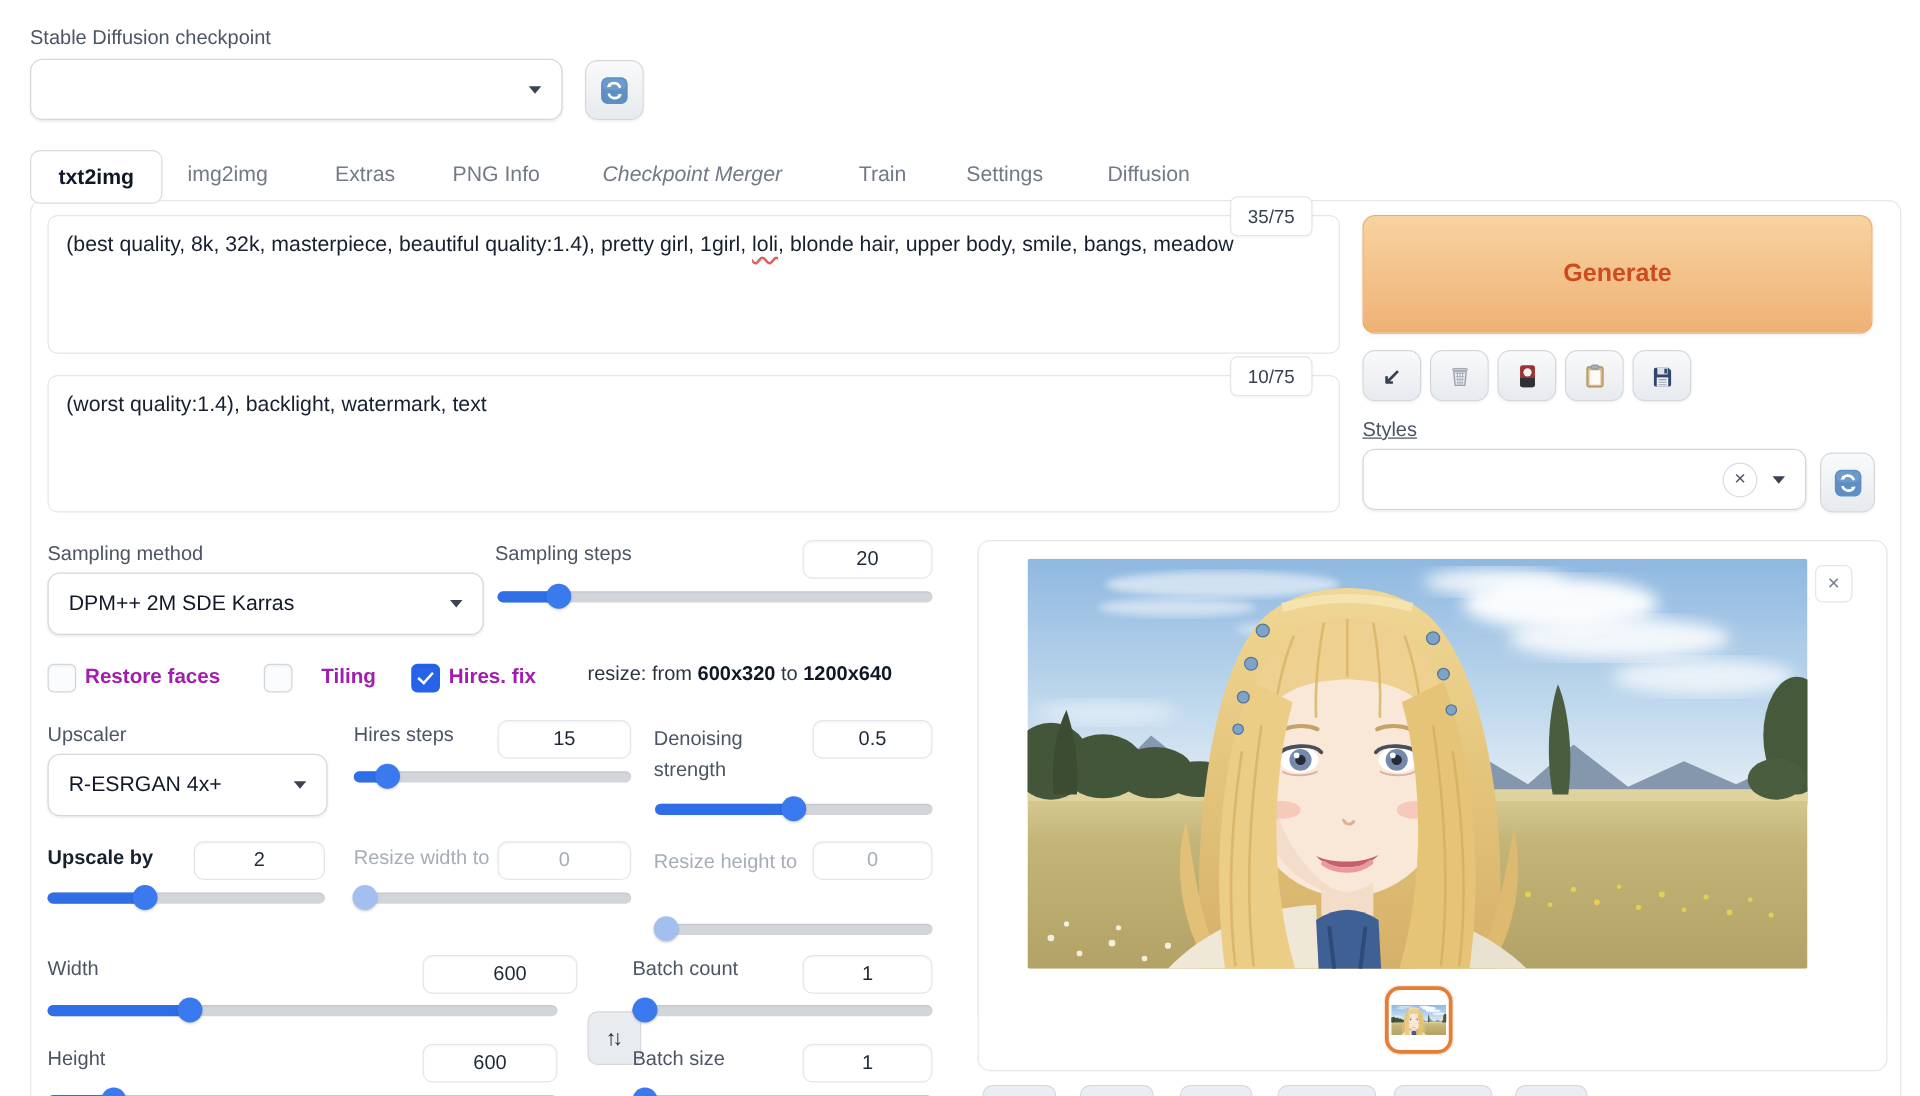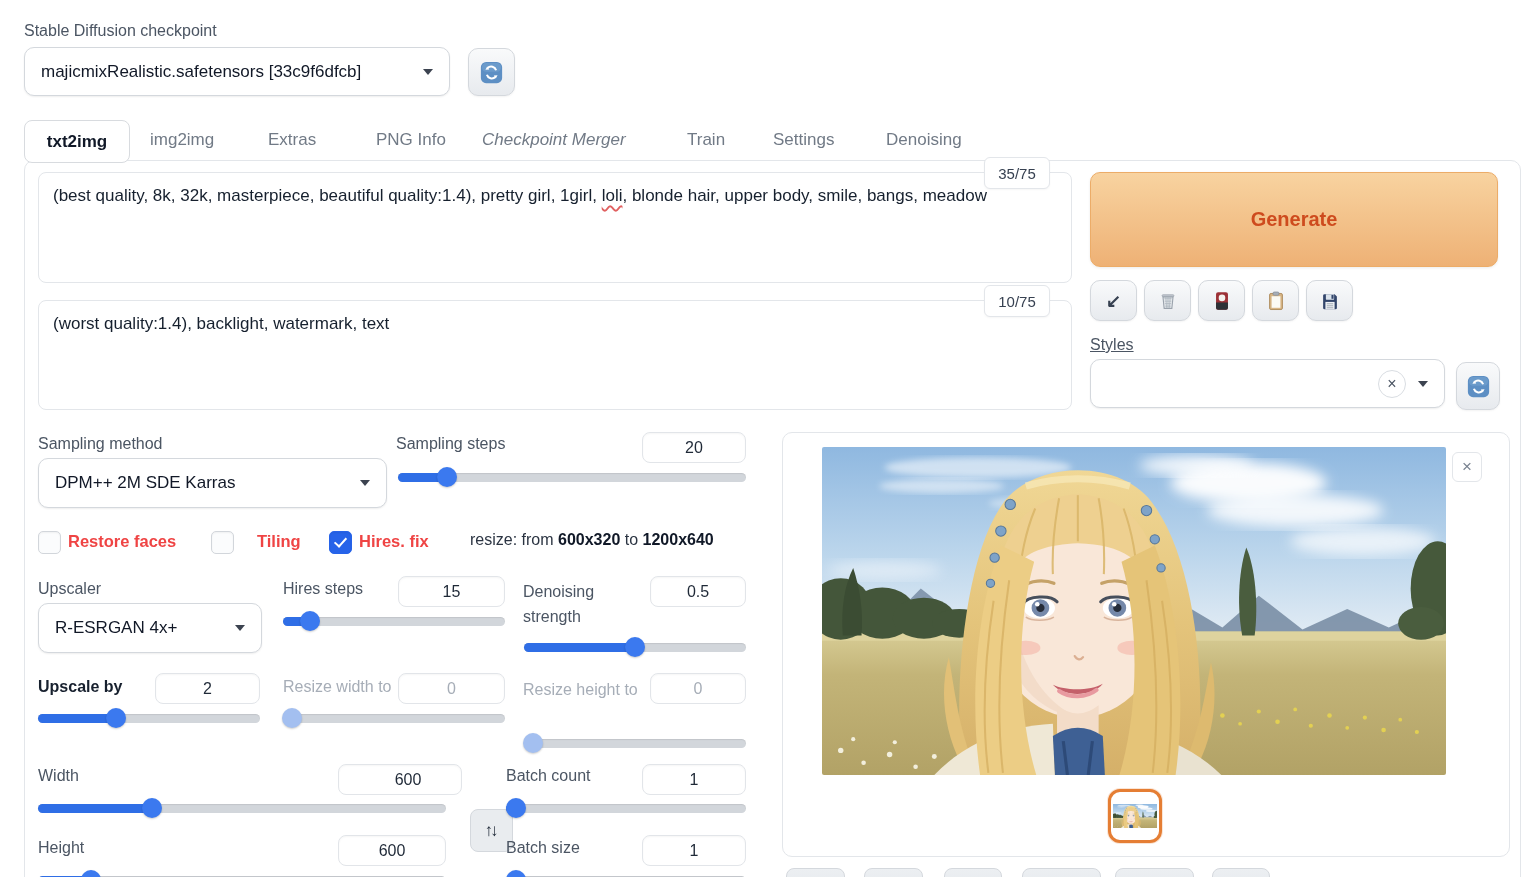--- a/index.html
+++ b/index.html
@@ -40,42 +40,41 @@
   .slider .fill{position:absolute;left:0;top:6px;height:9px;border-radius:5px;background:#2f6ee6;}
   .slider .handle{position:absolute;top:0;width:20px;height:20px;border-radius:50%;
                   background:#3b79ef;margin-left:-10px;box-shadow:0 1px 2px rgba(0,0,0,.2);}
   .slider.dis .fill{background:#b4cbf2;}
   .slider.dis .handle{background:#a3bff0;}
   .cb{position:absolute;width:21px;height:21px;border:1.5px solid #d2d6db;border-radius:5px;
       background:#fbfcfd;box-shadow:inset 0 1px 2px rgba(0,0,0,.05);}
   .cb.on{background:#2663e9;border-color:#2663e9;}
   .cb.on::after{content:"";position:absolute;left:7px;top:3px;width:5px;height:10px;
                 border:solid #fff;border-width:0 2.5px 2.5px 0;transform:rotate(42deg);}
-  .cb-label{position:absolute;font-size:16.5px;color:#ef4444;font-weight:600;}
+  .cb-label{position:absolute;font-size:16.5px;color:#a21caf;font-weight:600;}
   .resize-line{font-size:16px;color:#2b3442;}
   .panel{border:1px solid #e3e6ea;border-radius:10px;background:#fff;}
   .closebtn{background:#fff;border:1px solid #e3e6ea;border-radius:6px;color:#7a8391;
             display:flex;align-items:center;justify-content:center;font-size:17px;}
   .thumb{border:3px solid #e57e34;border-radius:12px;background:#fff;display:flex;
          align-items:center;justify-content:center;box-shadow:0 0 0 1px rgba(229,126,52,.2);}
   .clear-circle{width:26px;height:26px;border:1px solid #d9dde2;border-radius:50%;
                 display:flex;align-items:center;justify-content:center;color:#4b5563;font-size:16px;}
   .stub{background:linear-gradient(180deg,#eceff2,#e3e7ec);border:1px solid #d4d8dd;
         border-radius:8px;height:34px;}
   .swapbtn{background:#e9ecef;border:1px solid #d4d8dd;border-radius:8px;color:#1f2937;
            display:flex;align-items:center;justify-content:center;font-size:17px;letter-spacing:-3px;
            padding-right:3px;}
   b{color:#101827;}
 </style>
 </head>
 <body>
 
 <div class="abs label" style="left:24px;top:22px;">Stable Diffusion checkpoint</div>
 <div class="abs select" style="left:24px;top:47px;width:392px;height:47px;">
-  <span>majicmixRealistic.safetensors [33c9f6dfcb]</span>
   <span class="caret"></span>
 </div>
 <div class="abs btn-sm" style="left:468px;top:48px;width:45px;height:46px;">
   <svg viewBox="0 0 24 24" width="25" height="25">
       <rect x="1.8" y="1.8" width="20.4" height="20.4" rx="5" fill="#5d8fc4"></rect>
       <rect x="2.8" y="2.8" width="18.4" height="8.5" rx="4" fill="#6f9dcd" opacity=".8"></rect>
       <g stroke="#fff" stroke-width="2" fill="none">
         <path d="M7.6,14.2 a4.9,4.9 0 0 0 8.1,2.2"></path>
         <path d="M16.4,9.8 a4.9,4.9 0 0 0 -8.1,-2.2"></path>
       </g>
@@ -86,34 +85,34 @@
 
 <div class="tab active" style="left:24px;width:104px;">
     <span>txt2img</span>
   </div>
 <div class="tab" style="left:150px;">
     <span>img2img</span>
   </div>
 <div class="tab" style="left:268px;">
     <span>Extras</span>
   </div>
-<div class="tab" style="left:362px;margin-left:14px;">
+<div class="tab" style="left:362px;">
     <span>PNG Info</span>
   </div>
 <div class="tab" style="left:482px;font-style:italic;">
     <span>Checkpoint Merger</span>
   </div>
 <div class="tab" style="left:687px;">
     <span>Train</span>
   </div>
 <div class="tab" style="left:773px;">
     <span>Settings</span>
   </div>
 <div class="tab" style="left:886px;">
-    <span>Denoising</span>
+    <span>Diffusion</span>
   </div>
 
 <div class="abs container" style="left:24px;top:160px;width:1495px;height:760px;"></div>
 
 <div class="abs counter" style="left:984px;top:157px;width:64px;height:30px;">35/75</div>
 <div class="abs prompt-box" style="left:38px;top:172px;width:1004px;height:87px;"><span>(best quality, 8k, 32k, masterpiece, beautiful quality:1.4), pretty girl, 1girl, </span><span class="misspell">loli</span><span>, blonde hair, upper body, smile, bangs, meadow</span></div>
 
 <div class="abs counter" style="left:984px;top:285px;width:64px;height:30px;">10/75</div>
 <div class="abs prompt-box" style="left:38px;top:300px;width:1004px;height:86px;"><span>(worst quality:1.4), backlight, watermark, text</span></div>
 

